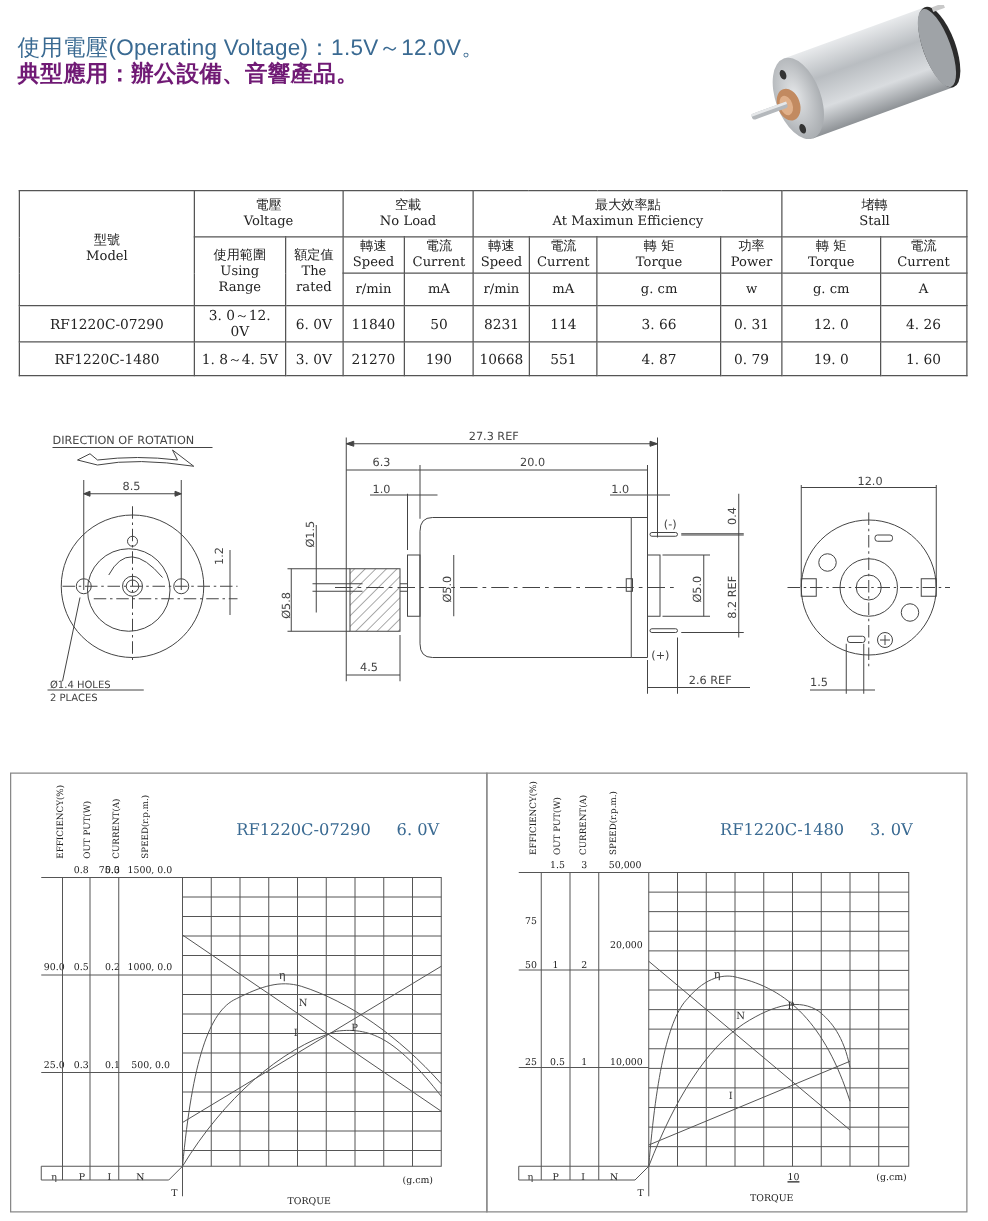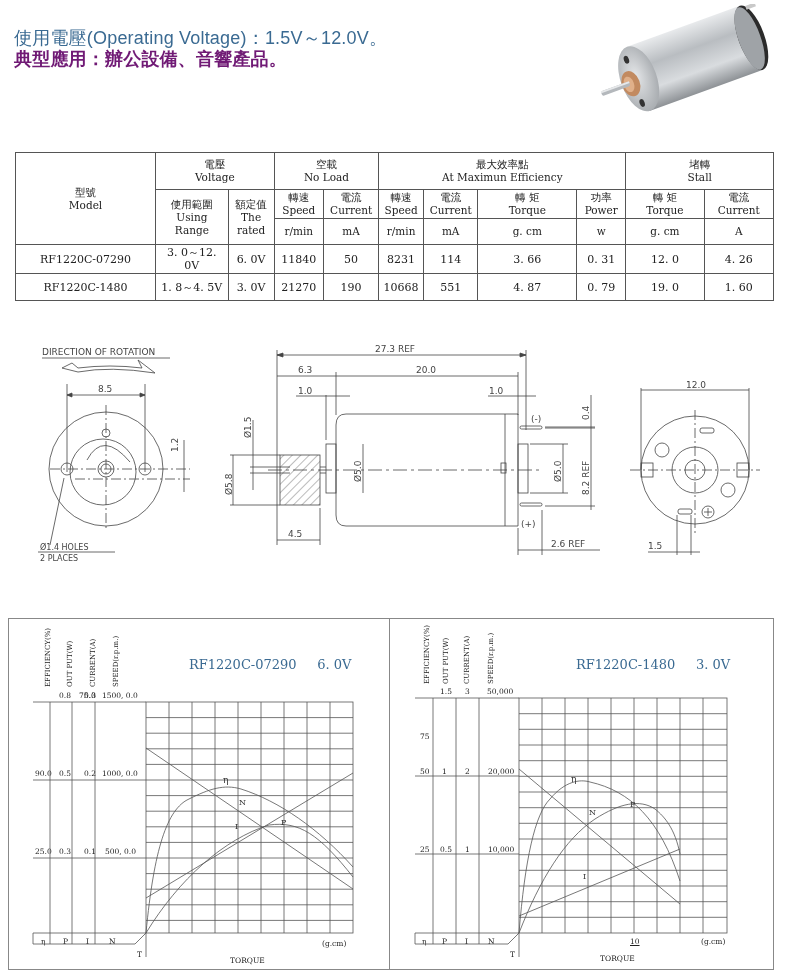--- a/index.html
+++ b/index.html
@@ -396,21 +396,21 @@
   <div class="vlabel" style="left:73px; top:65px;">CURRENT(A)</div>
   <div class="vlabel" style="left:97px; top:65px;">SPEED(r.p.m.)</div>
 
   <div class="tick" style="left:30px; top:68px;margin-top:45px;">75</div>
   <div class="tick" style="left:50px; top:68px;">1.5</div>
   <div class="tick" style="left:75px; top:68px;">3</div>
   <div class="tick" style="left:97px; top:68px;">50,000</div>
   <div class="tick" style="left:30px; top:148px;">50</div>
   <div class="tick" style="left:52px; top:148px;">1</div>
   <div class="tick" style="left:75px; top:148px;">2</div>
-  <div class="tick" style="left:98px; top:148px;">20,000</div>
+  <div class="tick" style="left:98px; top:132px;">20,000</div>
   <div class="tick" style="left:30px; top:226px;">25</div>
   <div class="tick" style="left:50px; top:226px;">0.5</div>
   <div class="tick" style="left:75px; top:226px;">1</div>
   <div class="tick" style="left:98px; top:226px;">10,000</div>
 
   <div class="tick" style="left:32px; top:318px;">η</div>
   <div class="tick" style="left:52px; top:318px;">P</div>
   <div class="tick" style="left:75px; top:318px;">I</div>
   <div class="tick" style="left:98px; top:318px;">N</div>
   <div class="tick" style="left:120px; top:331px;">T</div>

